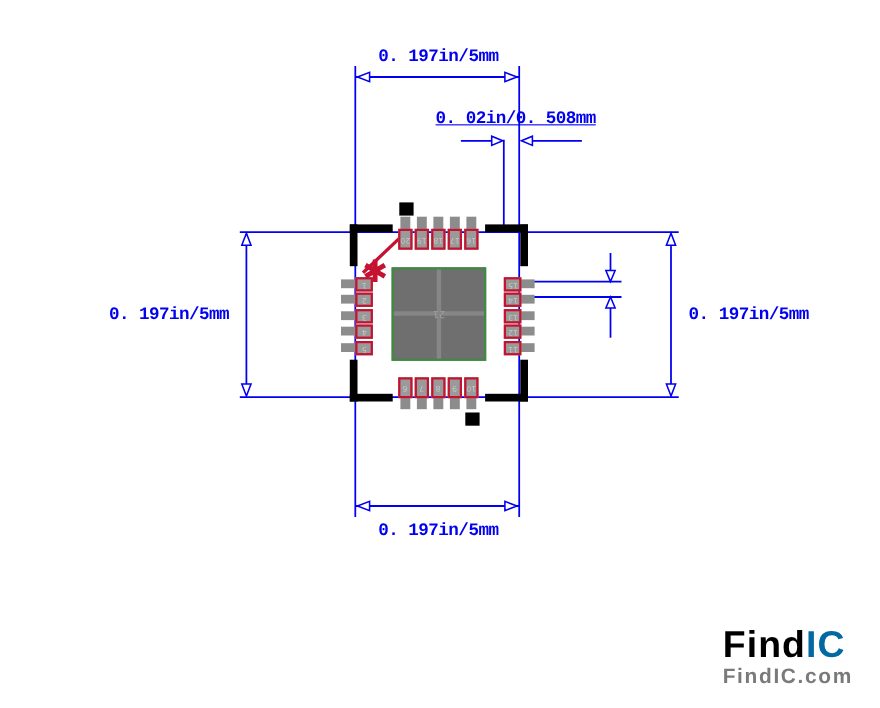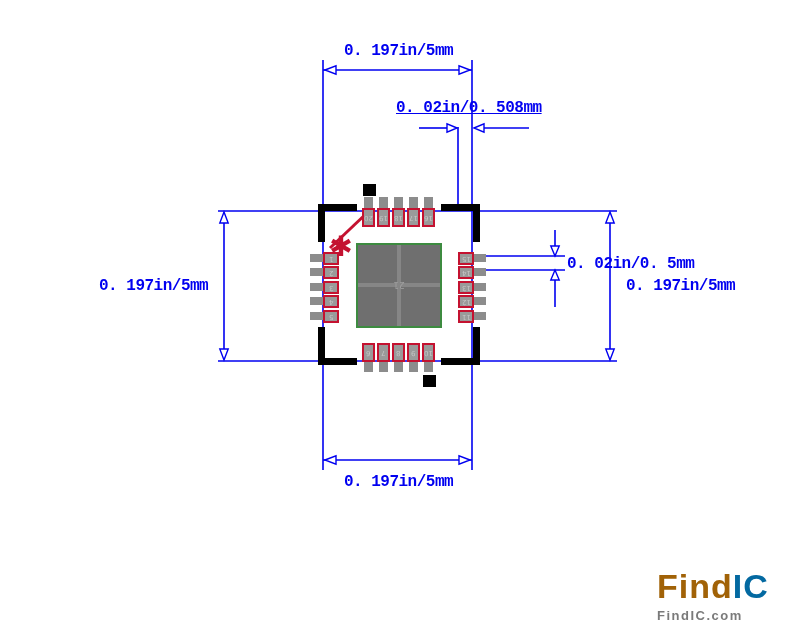--- a/index.html
+++ b/index.html
@@ -45,23 +45,23 @@
 
   .pin1-asterisk {
     position:absolute; left:327px; top:233px; width:28px; height:28px;
     color:#c41230; font-size:28px; line-height:28px; text-align:center;
     font-family:"DejaVu Sans", sans-serif; font-weight:bold;
   }
 
   .logo { position:absolute; left:657px; top:568px; width:135px;
     font-family:"Liberation Sans", sans-serif; font-weight:bold; cursor:pointer; }
   .logo-main { font-size:34px; line-height:36px; letter-spacing:1px; }
-  .logo-find { color:#a16207;text-align:right; }
+  .logo-find { color:#000000;text-align:right; }
   .logo-ic { color:#0369a1; }
-  .logo-domain { font-size:13px; line-height:19px; color:#7a7a7a; letter-spacing:1.5px; margin-top:2px; }
+  .logo-domain { font-size:19px; line-height:19px; color:#7a7a7a; letter-spacing:1.5px; margin-top:2px; }
 </style>
 </head>
 <body>
 
 <div id="stage">
 
   <svg class="overlay" width="800" height="644" viewBox="0 0 800 644">
     <g stroke="#0100f0" stroke-width="1.6" fill="none">
       <line x1="323" y1="60" x2="323" y2="470"></line>
       <line x1="472" y1="60" x2="472" y2="470"></line>
@@ -92,21 +92,20 @@
       <path d="M555,270 L550.8,280 L559.2,280 Z"></path>
       <path d="M325,460 L336,455.8 L336,464.2 Z"></path>
       <path d="M470,460 L459,455.8 L459,464.2 Z"></path>
     </g>
     <line x1="330" y1="248" x2="369" y2="211" stroke="#c41230" stroke-width="3"></line>
   </svg>
 
   <div class="dim-label centered" style="left:325px; top:41px; width:147px;">0. 197in/5mm</div>
   <div class="dim-label" style="left:396px; top:98px;text-decoration:underline;">0. 02in/0. 508mm</div>
   <div class="dim-label" style="left:99px; top:276px;">0. 197in/5mm</div>
-  <div class="dim-label" style="left:567px; top:254px;">0. 02in/0. 5mm</div>
   <div class="dim-label" style="left:626px; top:276px;">0. 197in/5mm</div>
   <div class="dim-label centered" style="left:325px; top:472px; width:147px;">0. 197in/5mm</div>
 
   <div class="blackbar" style="left:318px; top:204px; width:39px; height:7px;"></div>
   <div class="blackbar" style="left:318px; top:204px; width:7px; height:38px;"></div>
   <div class="blackbar" style="left:441px; top:204px; width:39px; height:7px;"></div>
   <div class="blackbar" style="left:473px; top:204px; width:7px; height:38px;"></div>
   <div class="blackbar" style="left:318px; top:358px; width:39px; height:7px;"></div>
   <div class="blackbar" style="left:318px; top:327px; width:7px; height:38px;"></div>
   <div class="blackbar" style="left:441px; top:358px; width:39px; height:7px;"></div>

